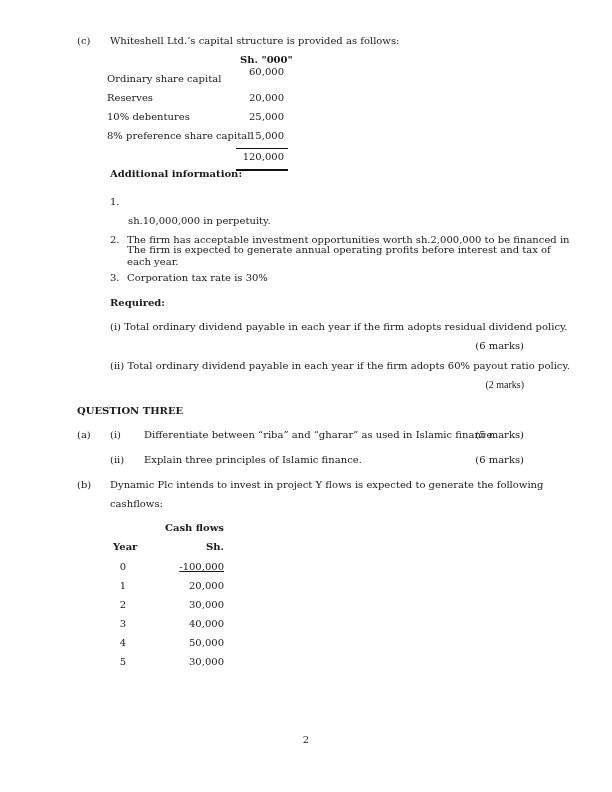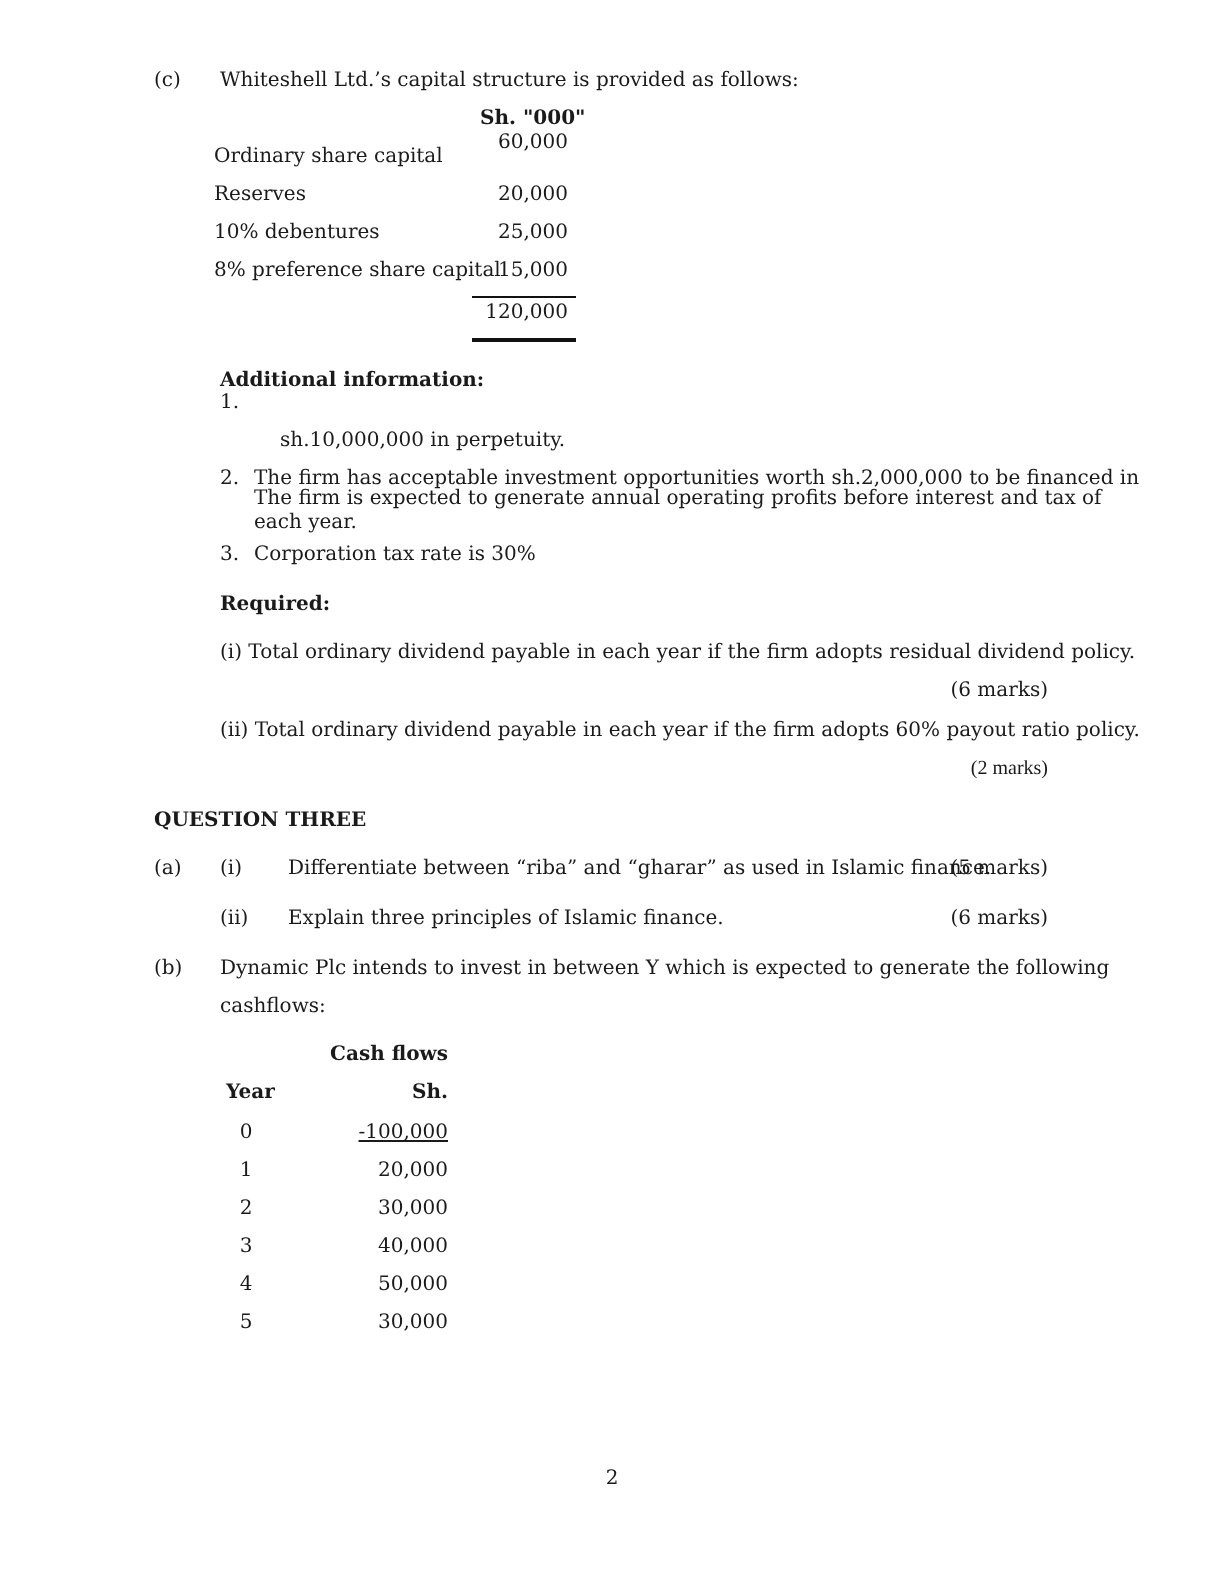--- a/index.html
+++ b/index.html
@@ -34,26 +34,26 @@
   <div class="abs rt" style="left:230px; width:54px; top:111px;">25,000</div>
 
   <div class="abs" style="left:107px; top:130px;">8% preference share capital</div>
   <div class="abs rt" style="left:230px; width:54px; top:130px;">15,000</div>
 
   <div class="rule" style="left:236px; top:148px; width:52px; height:1px;"></div>
   <div class="abs rt" style="left:230px; width:54px; top:151px;">120,000</div>
   <div class="rule" style="left:236px; top:169px; width:52px; height:2px;"></div>
 </div>
 
-<div class="abs bold" style="left:110px; top:185px;">Additional information:</div>
+<div class="abs bold" style="left:110px; top:168px;">Additional information:</div>
 
 <div>
   <div class="abs" style="left:110px; top:196px;">1.</div>
   <div class="abs" style="left:127px; top:196px;margin-top:48px;">The firm is expected to generate annual operating profits before interest and tax of</div>
-  <div class="abs" style="left:140px; top:215px;">sh.10,000,000 in perpetuity.</div>
+  <div class="abs" style="left:128px; top:215px;">sh.10,000,000 in perpetuity.</div>
 
   <div class="abs" style="left:110px; top:234px;">2.</div>
   <div class="abs" style="left:127px; top:234px;">The firm has acceptable investment opportunities worth sh.2,000,000 to be financed in</div>
   <div class="abs" style="left:127px; top:256px;">each year.</div>
 
   <div class="abs" style="left:110px; top:272px;">3.</div>
   <div class="abs" style="left:127px; top:272px;">Corporation tax rate is 30%</div>
 </div>
 
 <div class="abs bold" style="left:110px; top:297px;">Required:</div>
@@ -69,21 +69,21 @@
 <div class="abs" style="left:77px; top:429px;">(a)</div>
 <div class="abs" style="left:110px; top:429px;">(i)</div>
 <div class="abs" style="left:144px; top:429px;">Differentiate between “riba” and “gharar” as used in Islamic finance.</div>
 <div class="abs rt" style="left:440px; width:84px; top:429px;">(5 marks)</div>
 
 <div class="abs" style="left:110px; top:454px;">(ii)</div>
 <div class="abs" style="left:144px; top:454px;">Explain three principles of Islamic finance.</div>
 <div class="abs rt" style="left:440px; width:84px; top:454px;">(6 marks)</div>
 
 <div class="abs" style="left:77px; top:479px;">(b)</div>
-<div class="abs" style="left:110px; top:479px;">Dynamic Plc intends to invest in between Y which is expected to generate the following</div>
+<div class="abs" style="left:110px; top:479px;">Dynamic Plc intends to invest in project Y flows is expected to generate the following</div>
 <div class="abs" style="left:110px; top:498px;">cashflows:</div>
 
 <div>
   <div class="abs bold rt" style="left:150px; width:74px; top:522px;">Cash flows</div>
   <div class="abs bold" style="left:113px; top:541px;">Year</div>
   <div class="abs bold rt" style="left:170px; width:54px; top:541px;">Sh.</div>
 
   <div class="abs ct" style="left:113px; width:20px; top:561px;">0</div>
   <div class="abs rt" style="left:160px; width:64px; top:561px;text-decoration:underline;">-100,000</div>
 

